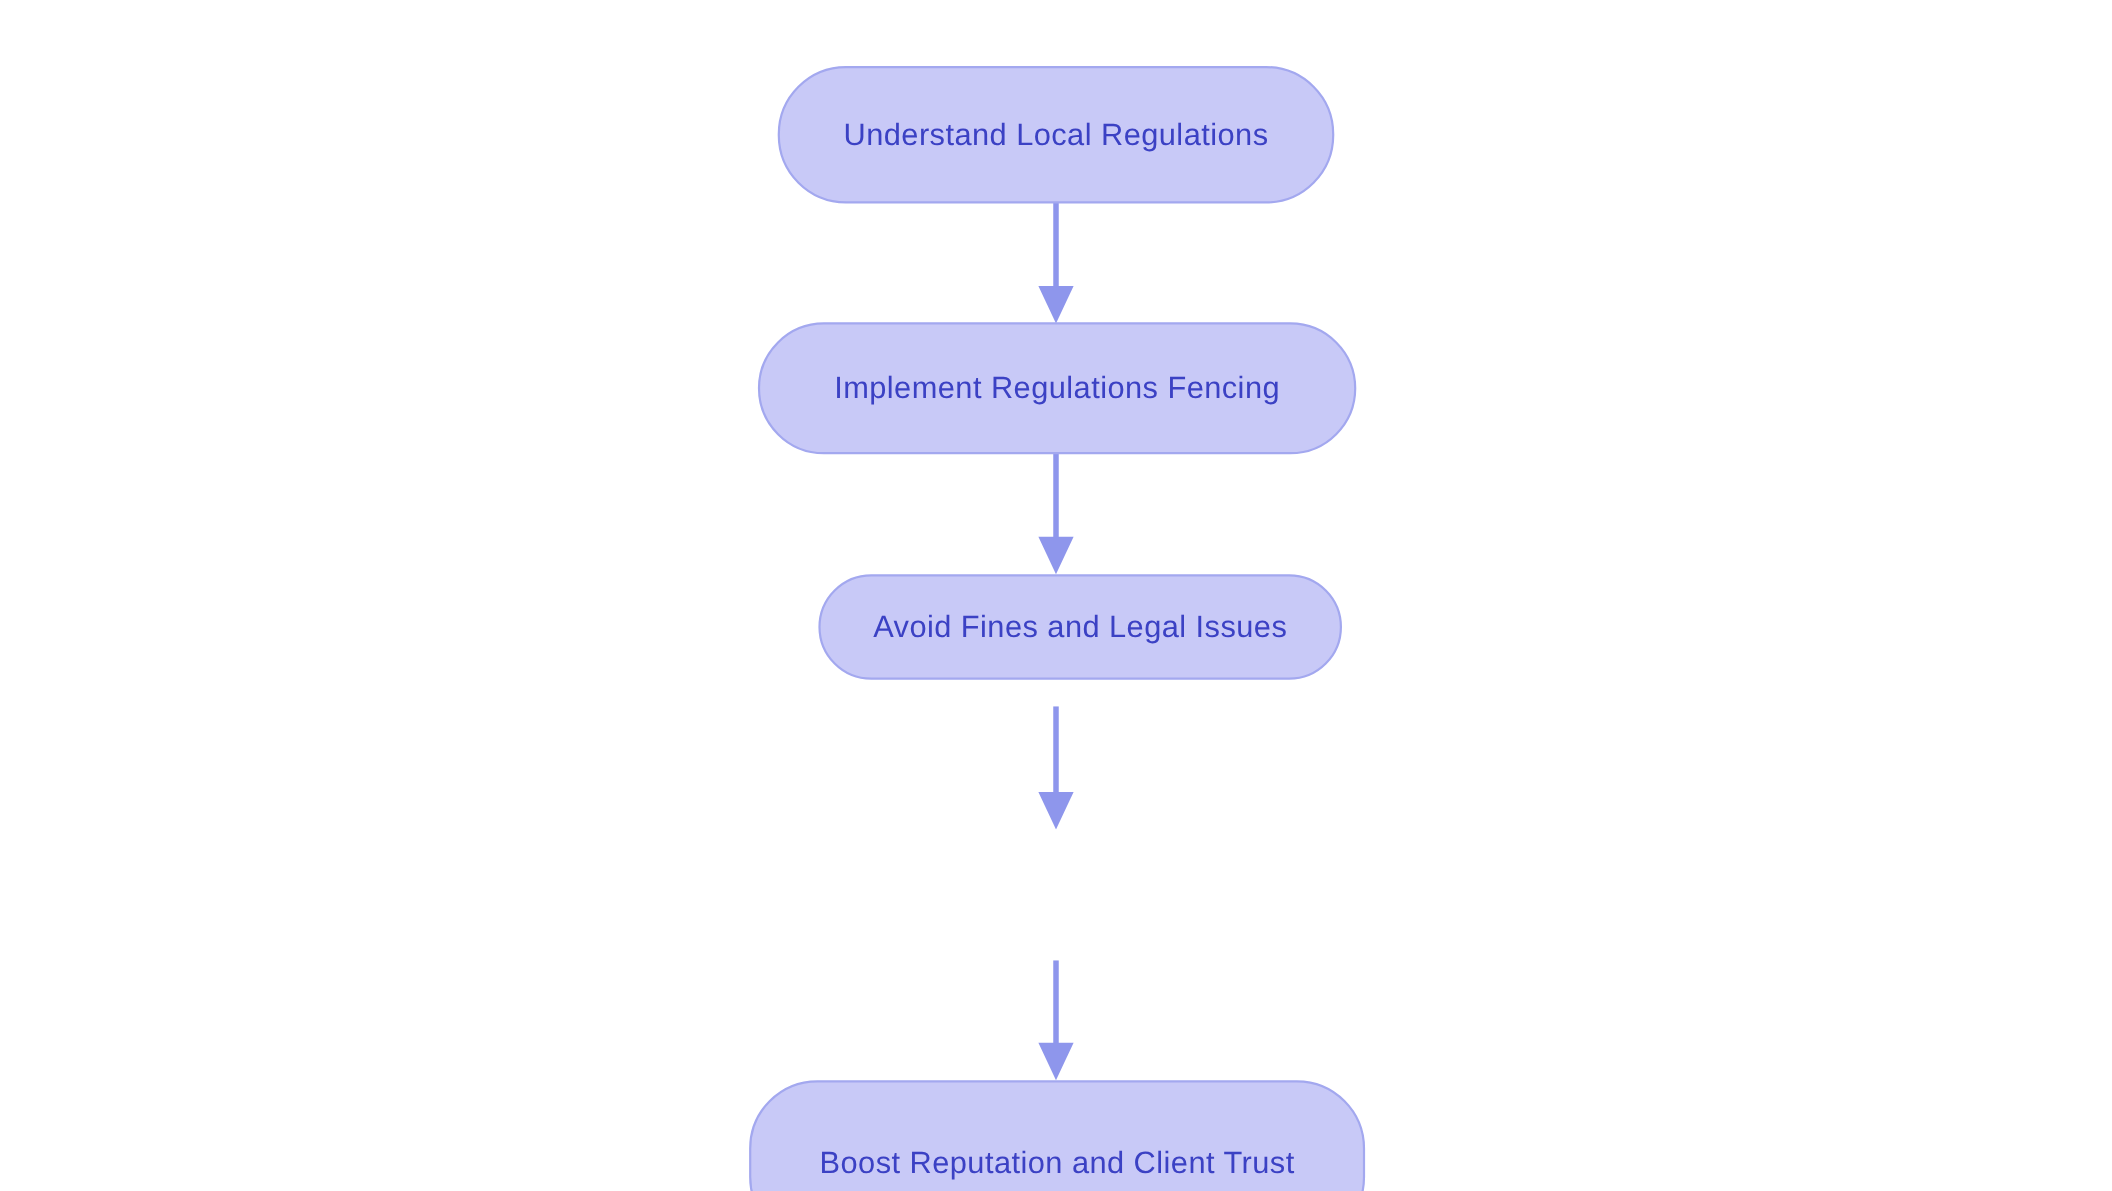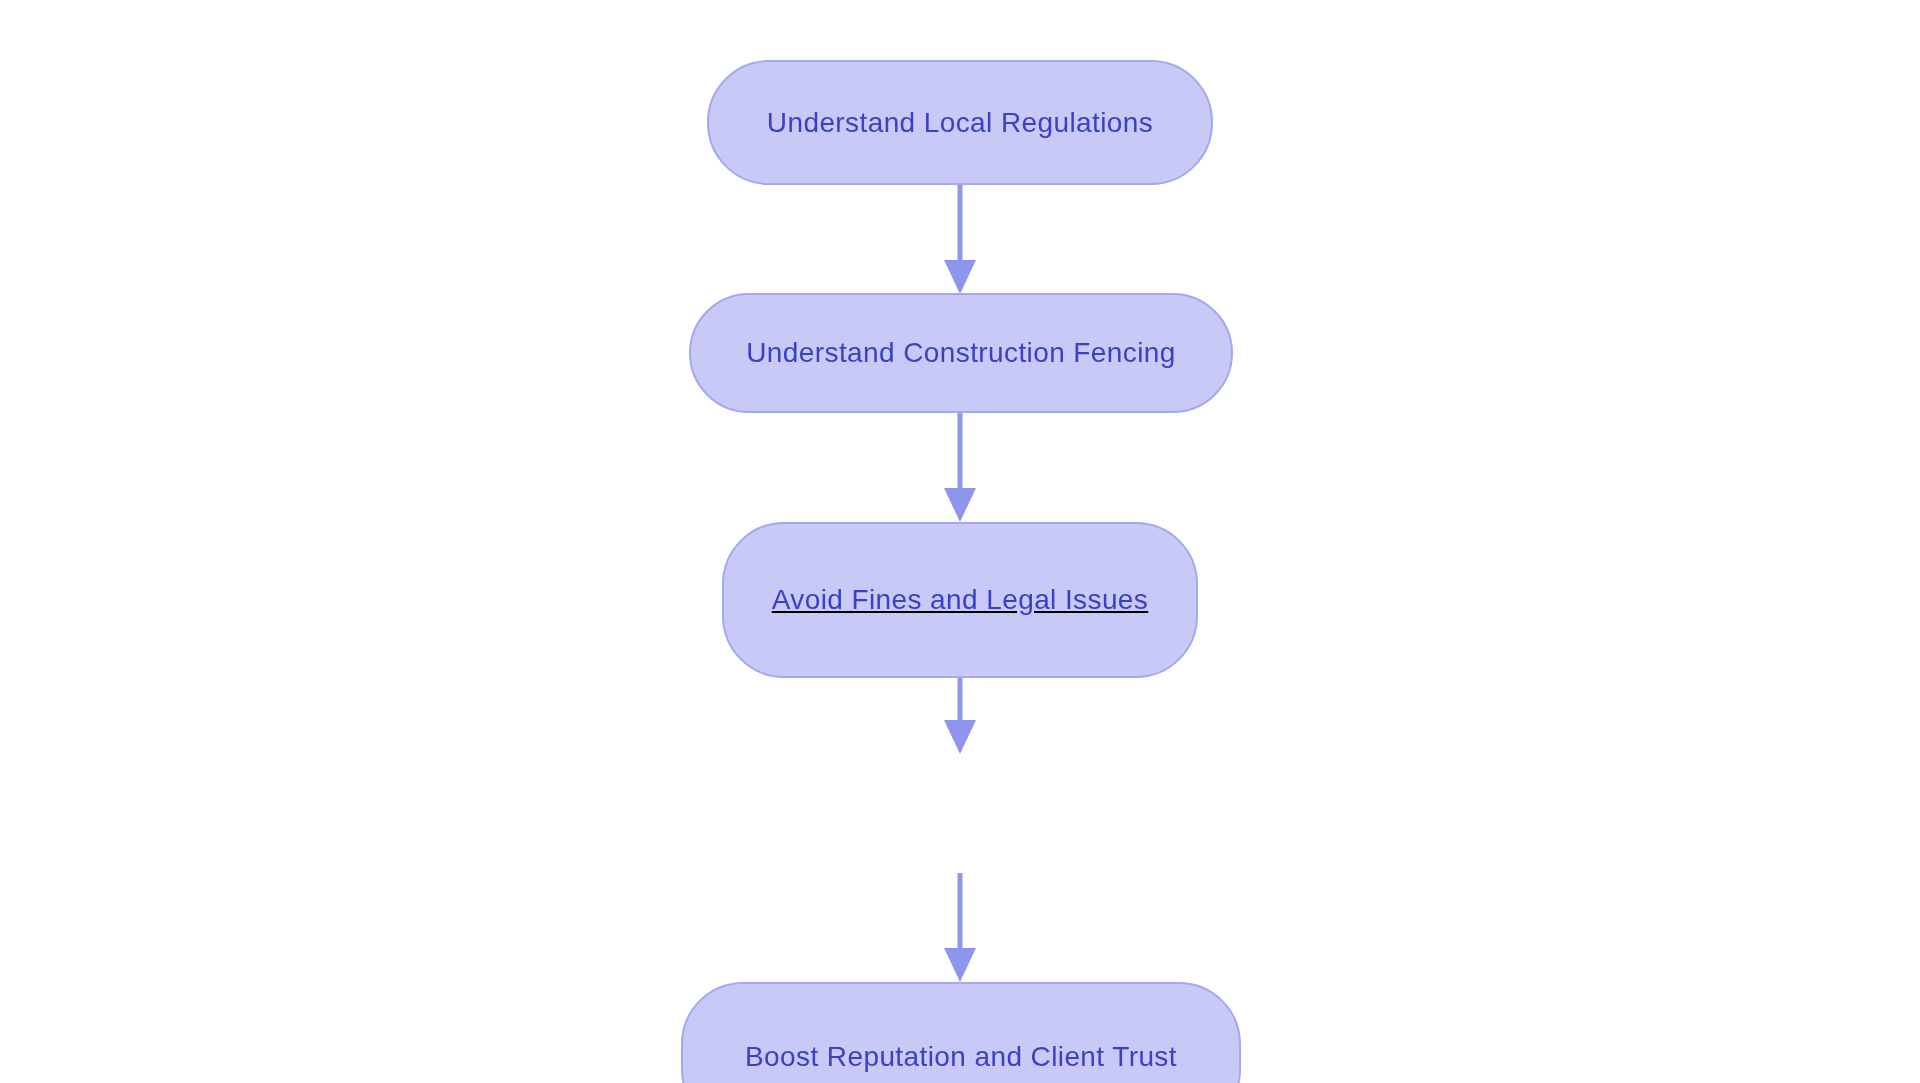--- a/index.html
+++ b/index.html
@@ -36,21 +36,21 @@
   .node-label {
     color: var(--text);
     font-size: 28px;
     font-weight: 400;
     letter-spacing: 0.4px;
     white-space: nowrap;
     text-align: center;
   }
   .node-1 { left: 707px; top: 16px;  width: 506px; height: 125px; }
   .node-2 { left: 689px; top: 249px; width: 544px; height: 120px; }
-  .node-3 { left: 722px; top: 478px; width: 476px; height: 156px; text-decoration: underline; }
+  .node-3 { left: 744px; top: 478px; width: 476px; height: 96px; }
   .node-4 { left: 707px; top: 710px; width: 506px; height: 120px; }
   .node-5 { left: 681px; top: 938px; width: 560px; height: 150px; }
   .arrow {
     position: absolute;
     left: 942px;
     width: 36px;
     z-index: 1;
     color: var(--arrow);
   }
   .arrow-1 { top: 140px; height: 110px; }
@@ -68,21 +68,21 @@
   <div class="node node-1">
     <span class="node-label">Understand Local Regulations</span>
   </div>
 
   <svg class="arrow arrow-1" viewBox="0 0 36 110" preserveAspectRatio="none" xmlns="http://www.w3.org/2000/svg">
     <line x1="18" y1="0" x2="18" y2="80"></line>
     <path d="M2 76 L34 76 L18 110 Z"></path>
   </svg>
 
   <div class="node node-2">
-    <span class="node-label">Understand Construction Fencing</span>
+    <span class="node-label">Implement Regulations Fencing</span>
   </div>
 
   <svg class="arrow arrow-2" viewBox="0 0 36 110" preserveAspectRatio="none" xmlns="http://www.w3.org/2000/svg">
     <line x1="18" y1="0" x2="18" y2="80"></line>
     <path d="M2 76 L34 76 L18 110 Z"></path>
   </svg>
 
   <div class="node node-3">
     <span class="node-label">Avoid Fines and Legal Issues</span>
   </div>

